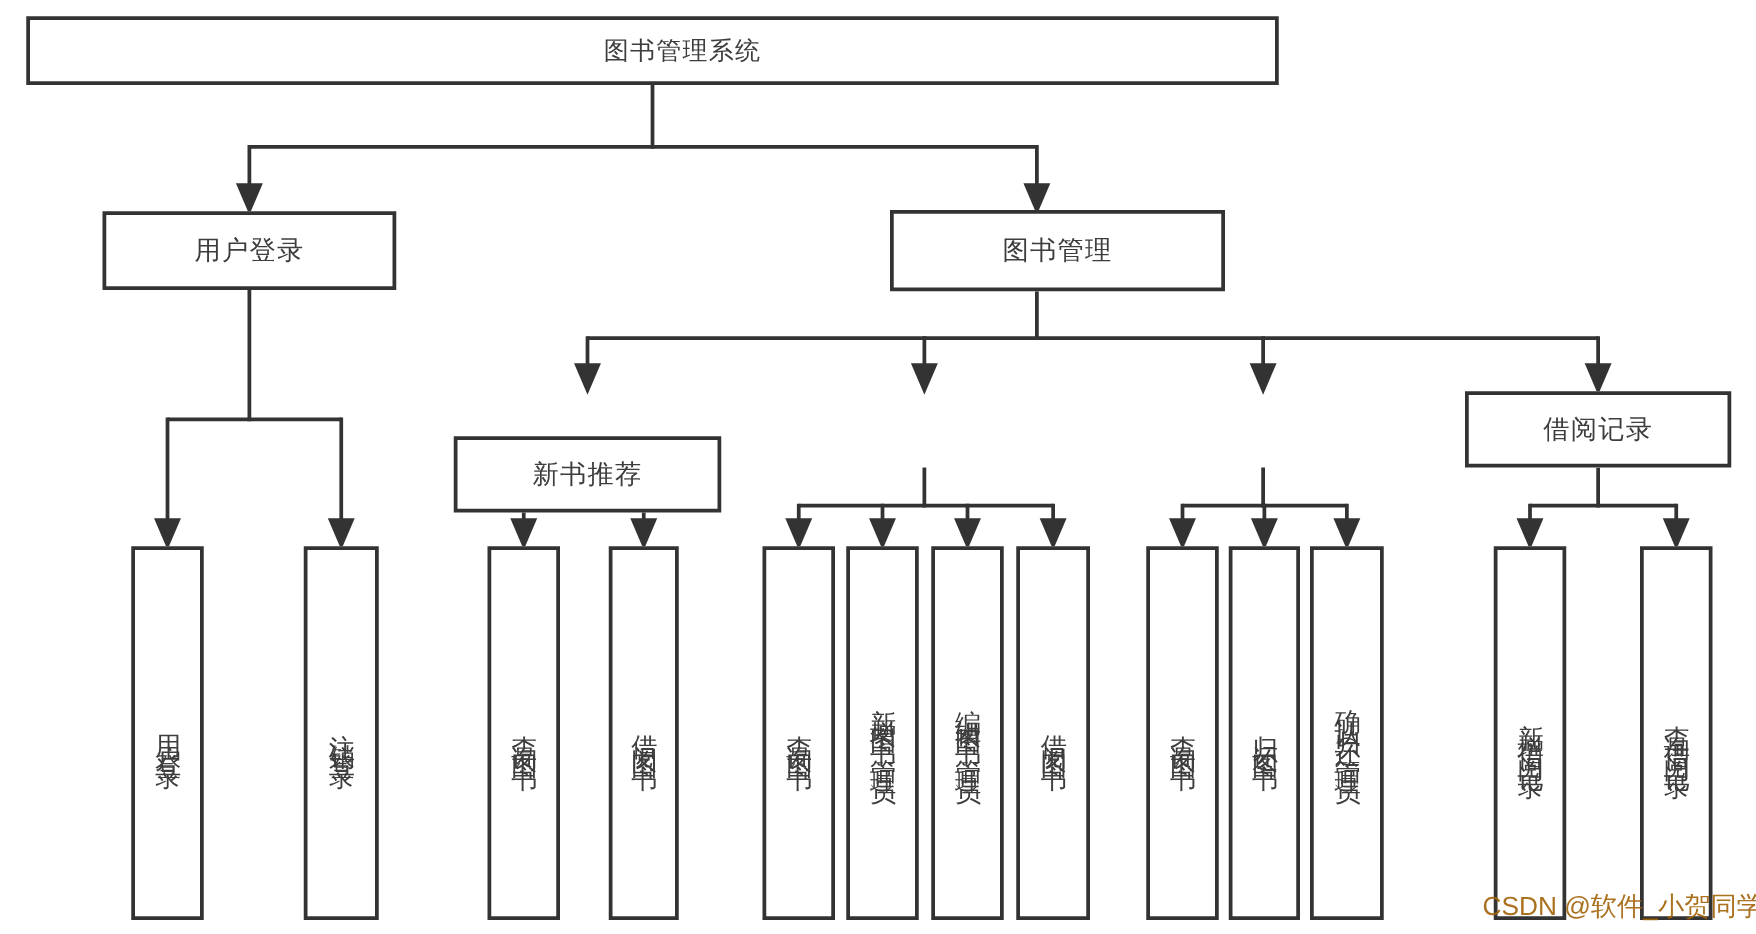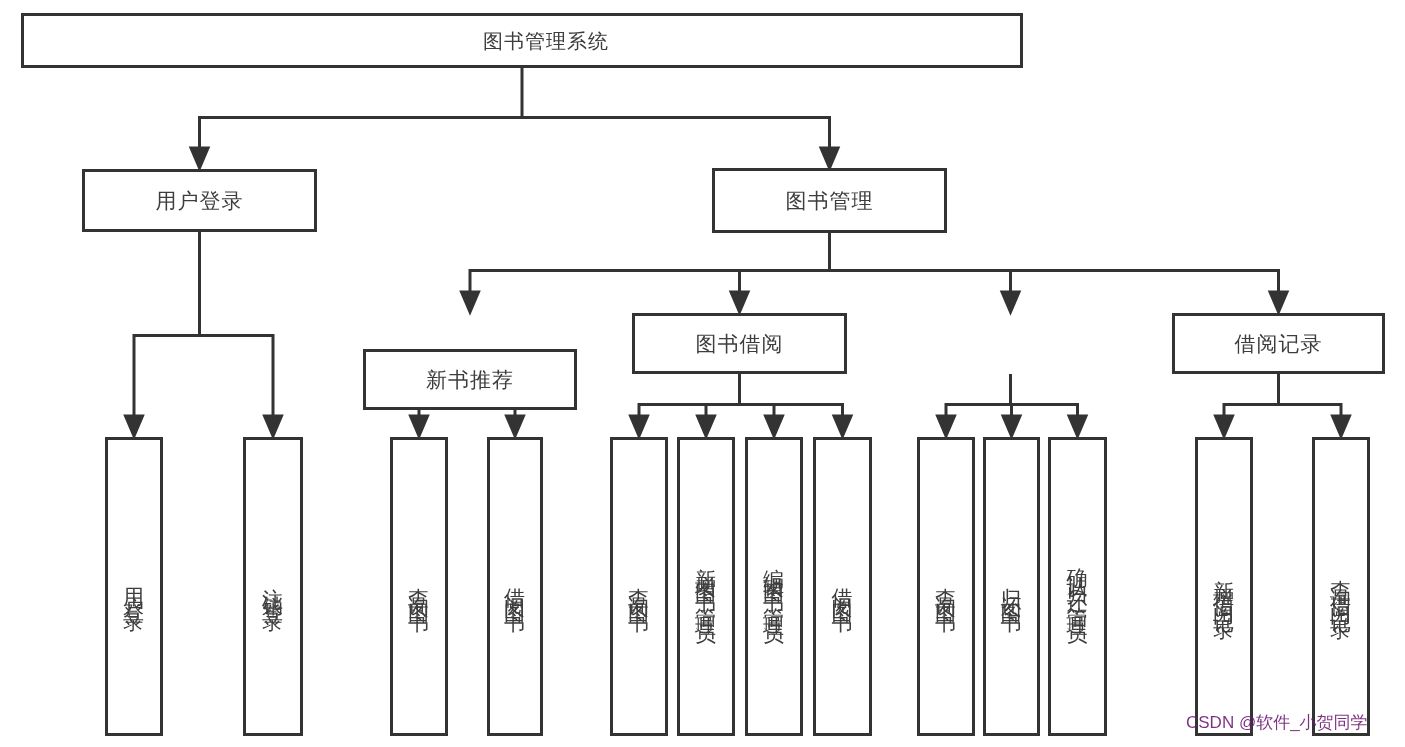--- a/index.html
+++ b/index.html
@@ -13,21 +13,21 @@
     display:flex;align-items:center;justify-content:center;text-align:center;
   }
   .node .lbl{font-size:21px;letter-spacing:1px;line-height:1;}
   .root .lbl{font-size:20px;}
   .vnode .lbl{
     writing-mode:vertical-lr;text-orientation:mixed;
     font-size:21px;letter-spacing:8px;line-height:1;
   }
   #watermark{
     position:absolute;left:1186px;top:711px;width:210px;
-    font-size:17px;color:#701a75;white-space:nowrap;z-index:5;opacity:.9;
+    font-size:21px;color:#a16207;white-space:nowrap;z-index:5;opacity:.9;
   }
 </style>
 </head>
 <body>
 
 <div id="stage">
 
   <svg id="wires" viewBox="0 0 1405 747" xmlns="http://www.w3.org/2000/svg">
     <g stroke="#333" stroke-width="3" fill="#333">
 
@@ -106,29 +106,26 @@
     </g>
   </svg>
 
   <div class="node root" style="left:21px;top:13px;width:1002px;height:55px;padding-left:48px;">
     <span class="lbl">图书管理系统</span>
   </div>
 
   <div class="node" style="left:82px;top:169px;width:235px;height:63px;">
     <span class="lbl">用户登录</span>
   </div>
-  <div class="node" style="left:712px;top:168px;width:235px;height:65px;">
+  <div class="node" style="left:712px;top:168px;width:268px;height:65px;">
     <span class="lbl">图书管理</span>
   </div>
 
   <div class="node" style="left:363px;top:313px;width:214px;height:61px;margin-top:36px;">
     <span class="lbl">新书推荐</span>
-  </div>
-  <div class="node" style="left:632px;top:313px;width:215px;height:61px;">
-    <span class="lbl">图书借阅</span>
   </div>
   <div class="node" style="left:1172px;top:313px;width:213px;height:61px;">
     <span class="lbl">借阅记录</span>
   </div>
 
   <div class="node vnode" style="left:105px;top:437px;width:58px;height:299px;">
     <span class="lbl">用户登录</span>
   </div>
   <div class="node vnode" style="left:243px;top:437px;width:60px;height:299px;">
     <span class="lbl">注销登录</span>

